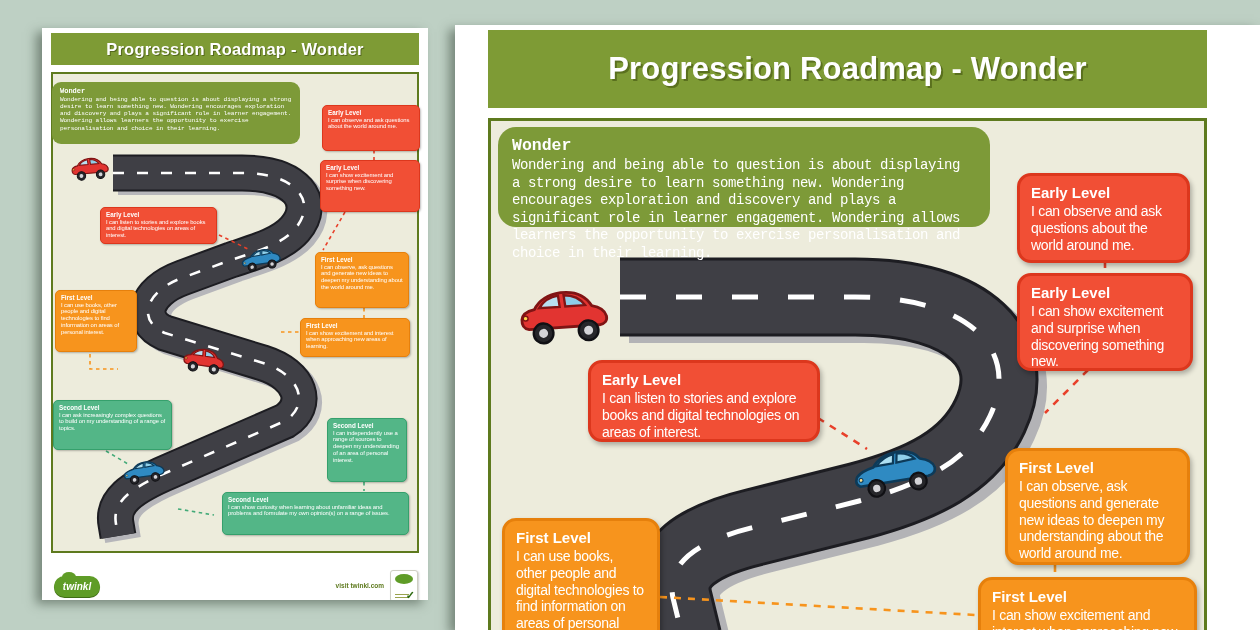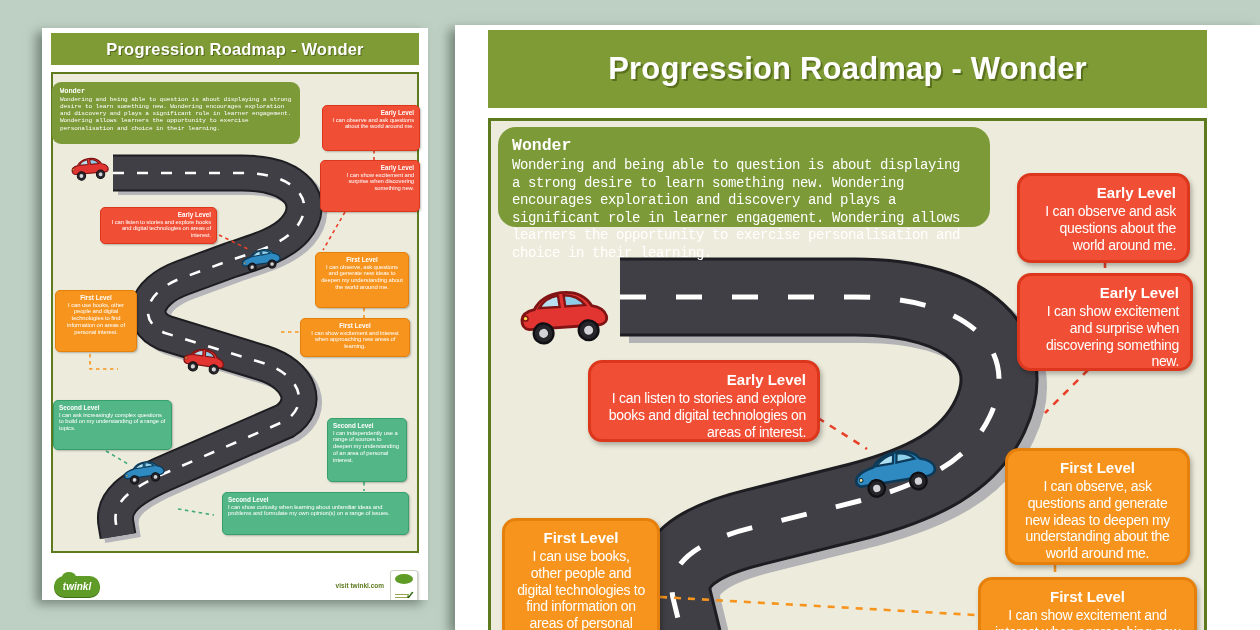--- a/index.html
+++ b/index.html
@@ -36,22 +36,22 @@
   #left-page .wonder{left:10px;top:54px;width:248px;height:62px;border-radius:9px;padding:5px 8px;box-sizing:border-box;}
   #left-page .wonder .w-head{font-size:7px;font-weight:bold;margin-bottom:1px;}
   #left-page .wonder .w-body{font-size:6.1px;line-height:1.17;letter-spacing:-.1px;}
   #right-page .wonder{left:43px;top:102px;width:492px;height:100px;border-radius:18px;padding:9px 14px;box-sizing:border-box;}
   #right-page .wonder .w-head{font-size:16.5px;font-weight:bold;margin-bottom:2px;}
   #right-page .wonder .w-body{font-size:14px;line-height:1.25;letter-spacing:-.4px;}
   .callout{
     position:absolute;color:#ffffff;box-sizing:border-box;z-index:3;
   }
   .callout .c-level{font-weight:bold;}
-  .red{background:#f14f35;border:2px solid #dc371d;text-align:right;}
-  .orange{background:#f7941d;border:2px solid #e6800c;text-align:center;}
+  .red{background:#f14f35;border:2px solid #dc371d;}
+  .orange{background:#f7941d;border:2px solid #e6800c;}
   .green{background:#53b687;border:2px solid #35a06c;}
   #left-page .callout{border-radius:5px;padding:3px 5px;border-width:1.5px;box-shadow:1px 1px 2px rgba(0,0,0,.25);}
   #left-page .callout .c-level{font-size:6.3px;margin-bottom:.5px;}
   #left-page .callout .c-text{font-size:5.9px;line-height:1.16;letter-spacing:-.1px;}
   #right-page .callout{border-radius:14px;padding:8px 11px;border-width:3px;box-shadow:2px 3px 5px rgba(0,0,0,.28);}
   #right-page .callout .c-level{font-size:15px;margin-bottom:2px;}
   #right-page .callout .c-text{font-size:14px;line-height:1.2;letter-spacing:-.3px;}
   .car{position:absolute;z-index:4;}
   .footer{position:absolute;left:0;right:0;bottom:0;height:32px;background:#fff;}
   .twinkl-logo{

